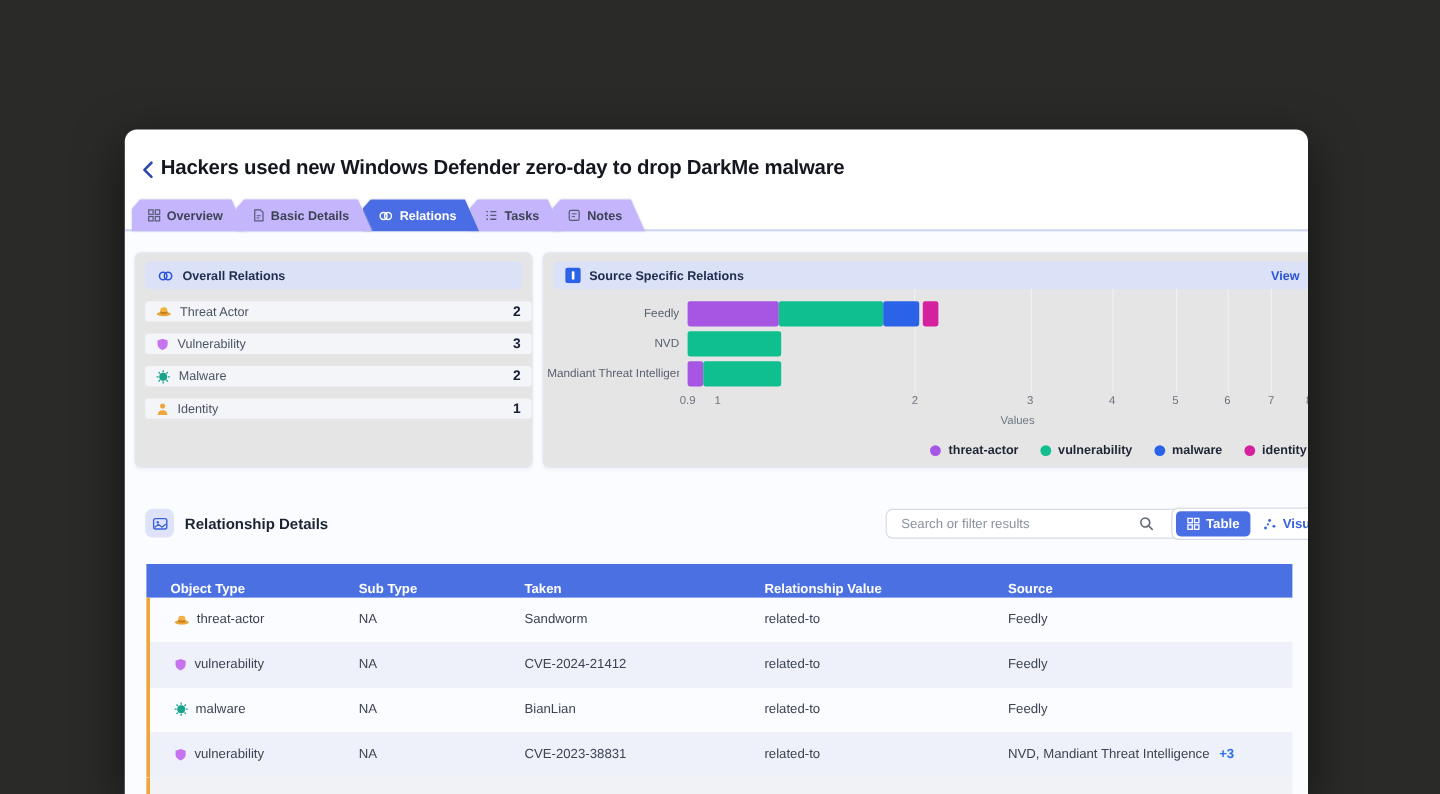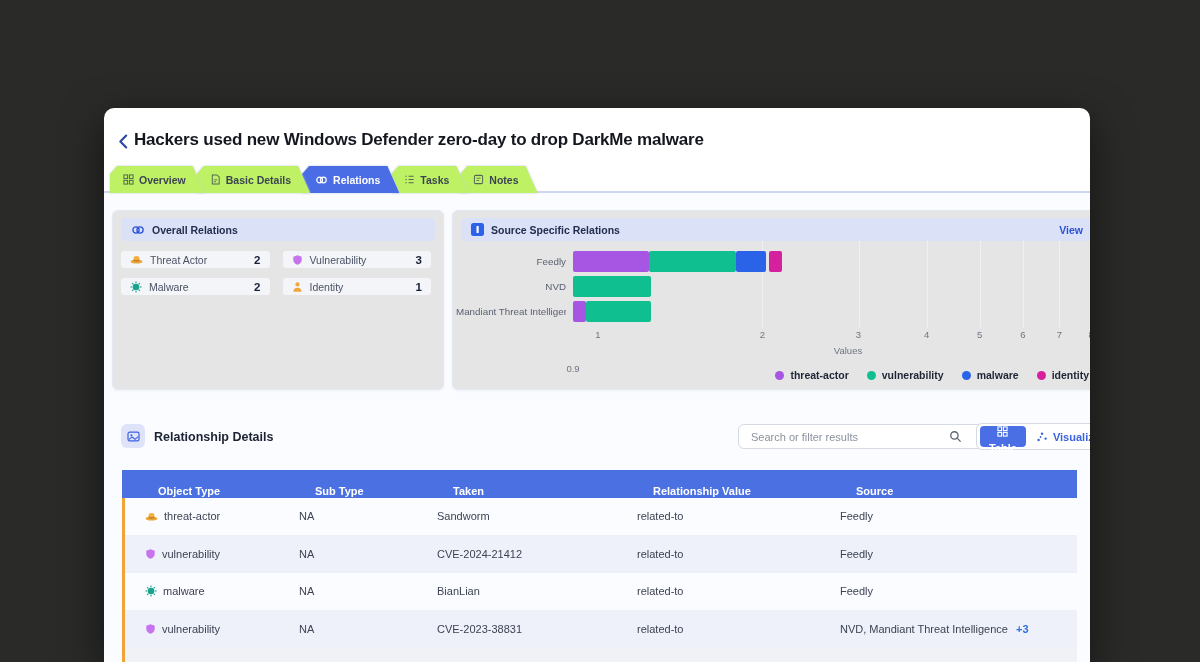--- a/index.html
+++ b/index.html
@@ -18,21 +18,21 @@
   #back-btn { position: absolute; left: 13px; top: 26px; width: 12px; height: 15px; cursor: pointer; }
   #page-title {
     position: absolute; left: 30px; top: 22px; font-size: 17px; font-weight: bold;
     color: #14171f; letter-spacing: -0.2px; white-space: nowrap;
   }
   
   #tabs { position: absolute; left: 6px; top: 57px; height: 28px; display: flex; align-items: flex-end; }
   .tab-wrap { filter: drop-shadow(0 0 1px #c3cbdc); position: relative; margin-right: -13px; }
   .tab {
     display: flex; align-items: center; gap: 5px; height: 27px;
-    padding: 0 24px 0 13px; background: #bef264; color: #3c4454;
+    padding: 0 24px 0 13px; background: #c4b5fd; color: #3c4454;
     font-size: 10.5px; font-weight: bold; cursor: pointer; white-space: nowrap;
     clip-path: polygon(7px 0, calc(100% - 17px) 0, calc(100% - 5px) 100%, 0 100%, 0 8px);
   }
   .tab .ticon { display: inline-flex; opacity: .8; }
   .tab.active { background: #4a6ce4; color: #ffffff; }
   .tab.active .ticon { opacity: 1; }
   #tab-divider { position: absolute; left: 0; top: 83px; width: 100%; height: 2px; background: #ccd6ee; }
   #content-bg { position: absolute; left: 0; top: 85px; width: 100%; height: 469px; background: #fbfcff; }
   
   .panel {
@@ -42,22 +42,22 @@
   #overall-panel { left: 8px; width: 332px; }
   #source-panel { left: 348px; width: 650px; }
   .panel-head {
     position: absolute; left: 8px; right: 8px; top: 7px; height: 23px;
     background: #dbe2f8; border-radius: 4px; display: flex; align-items: center;
     gap: 7px; padding: 0 10px; font-size: 10.5px; font-weight: bold; color: #232d4e;
   }
   #view-link { position: absolute; right: 10px; color: #2b52d8; font-size: 10.5px; font-weight: bold; cursor: pointer; }
   
   #stats-grid {
-    position: absolute; left: 8px; right: 12px; top: 40px;
-    display: grid; grid-template-columns: 1fr 1fr; column-gap: 13px; row-gap: 10px;
+    position: absolute; left: 8px; right: 0; top: 40px;
+    display: grid; grid-template-columns: 1fr; column-gap: 13px; row-gap: 10px;
   }
   .stat {
     height: 17px; background: #f4f5f8; border-radius: 3px; display: flex;
     align-items: center; gap: 7px; padding: 0 9px; cursor: pointer;
   }
   .stat .slabel { flex: 1; font-size: 10.5px; color: #4a5264; }
   .stat .scount { font-size: 11.5px; font-weight: bold; color: #161f38; }
   
   #chart { position: absolute; inset: 0; font-size: 10px; }
   .c-label { position: absolute; width: 110px; text-align: right; color: #5a6170; line-height: 21px; font-size: 9.8px; white-space: nowrap; overflow: hidden;}
@@ -82,30 +82,30 @@
   }
   #rd-search::placeholder { color: #8a919e; }
   #rd-search-icon { position: absolute; left: 845px; top: 322px; }
   #rd-toggle {
     position: absolute; left: 872px; top: 315px; height: 27px; width: 146px;
     border: 1px solid #d5dae4; border-radius: 6px; background: #fff;
     display: flex; align-items: center; gap: 3px; padding: 0 3px;
   }
   #toggle-table {
     display: flex; align-items: center; gap: 5px; height: 21px; padding: 0 9px;
-    background: #4a6fe4; border-radius: 4px; color: #fff; font-size: 11px; font-weight: bold; cursor: pointer; flex-direction: column;
+    background: #4a6fe4; border-radius: 4px; color: #fff; font-size: 11px; font-weight: bold; cursor: pointer;
   }
   #toggle-visualize {
     display: flex; align-items: center; gap: 5px; height: 21px; padding: 0 7px;
     color: #3a62de; font-size: 11px; font-weight: bold; cursor: pointer; white-space: nowrap;
   }
   
   #rel-table { position: absolute; left: 18px; top: 362px; width: 955px; }
   #rt-head { display: flex; height: 28px; background: #4b70e2; align-items: center; }
-  .rt-hcell { color: #ffffff; font-size: 11px; font-weight: bold; padding-left: 36px; margin-top: 14px; }
+  .rt-hcell { color: #ffffff; font-size: 11px; font-weight: bold; padding-left: 20px; margin-top: 14px; }
   #rt-body { border-left: 3px solid #f0a437; }
   .rt-row { display: flex; align-items: center; height: 37.5px; border-bottom: 1px solid #eef0f6; cursor: pointer; }
   .rt-row.alt { background: #eef1fa; }
   .rt-cell { font-size: 11px; color: #3c4352; padding-left: 20px; display: flex; align-items: center; gap: 6px; overflow: hidden; white-space: nowrap; }
   .src-extra { color: #2f6fe4; font-weight: bold; margin-left: 2px; }
   #rt-partial { height: 14px; background: #f1f2f6; border-left: 3px solid #f0a437; }
   .ic { display: inline-flex; align-items: center; justify-content: center; }
 </style>
 </head>
 <body>
@@ -250,21 +250,21 @@
       <span class="ic">
         <svg viewBox="0 0 13 13" width="13" height="13">
             <rect width="13" height="13" rx="2.5" fill="#2b62e8"></rect>
             <rect x="5.5" y="3" width="2.2" height="7" rx="0.6" fill="#fff"></rect>
           </svg>
       </span>
       <span>Source Specific Relations</span>
       <span id="view-link">View</span>
     </div>
     <div id="chart">
-        <div class="c-tick" style="left: 120.016px; margin-top: 34px;">0.9</div>
+        <div class="c-tick" style="left: 120.016px;">0.9</div>
         <div class="c-tick" style="left: 145px;">1</div>
         <div class="c-grid" style="left: 309.362px;"></div>
         <div class="c-tick" style="left: 309.362px;">2</div>
         <div class="c-grid" style="left: 405.508px;"></div>
         <div class="c-tick" style="left: 405.508px;">3</div>
         <div class="c-grid" style="left: 473.725px;"></div>
         <div class="c-tick" style="left: 473.725px;">4</div>
         <div class="c-grid" style="left: 526.638px;"></div>
         <div class="c-tick" style="left: 526.638px;">5</div>
         <div class="c-grid" style="left: 569.871px;"></div>

